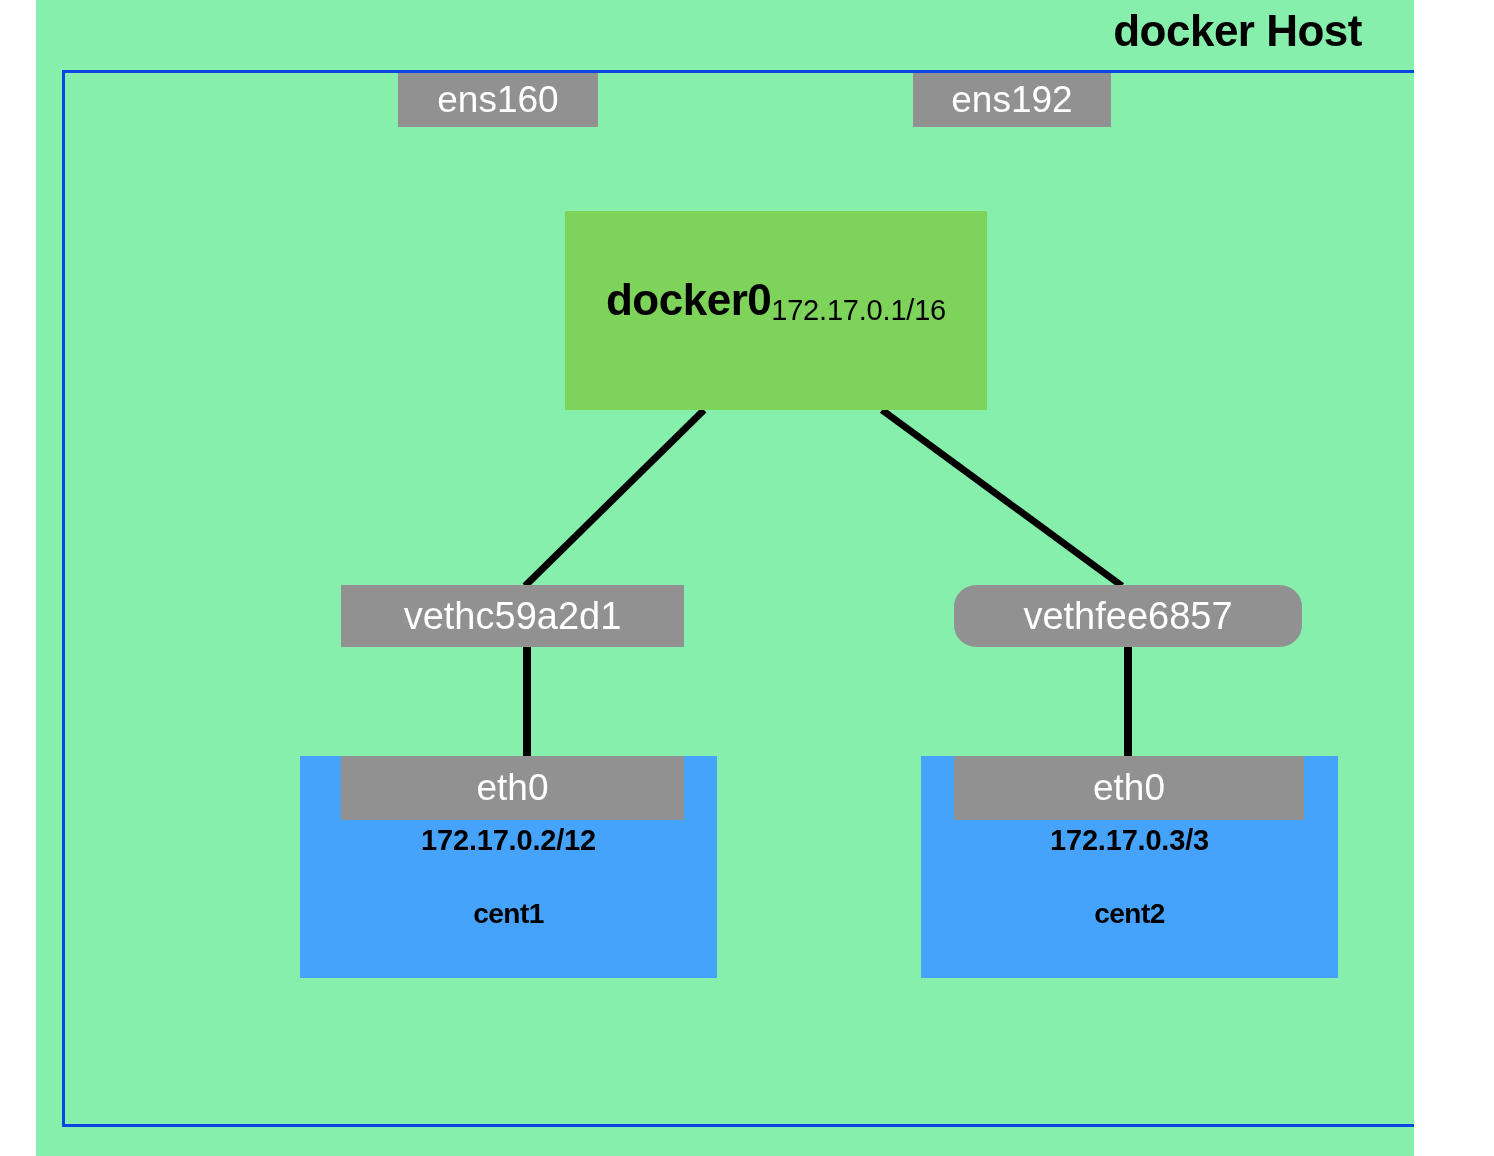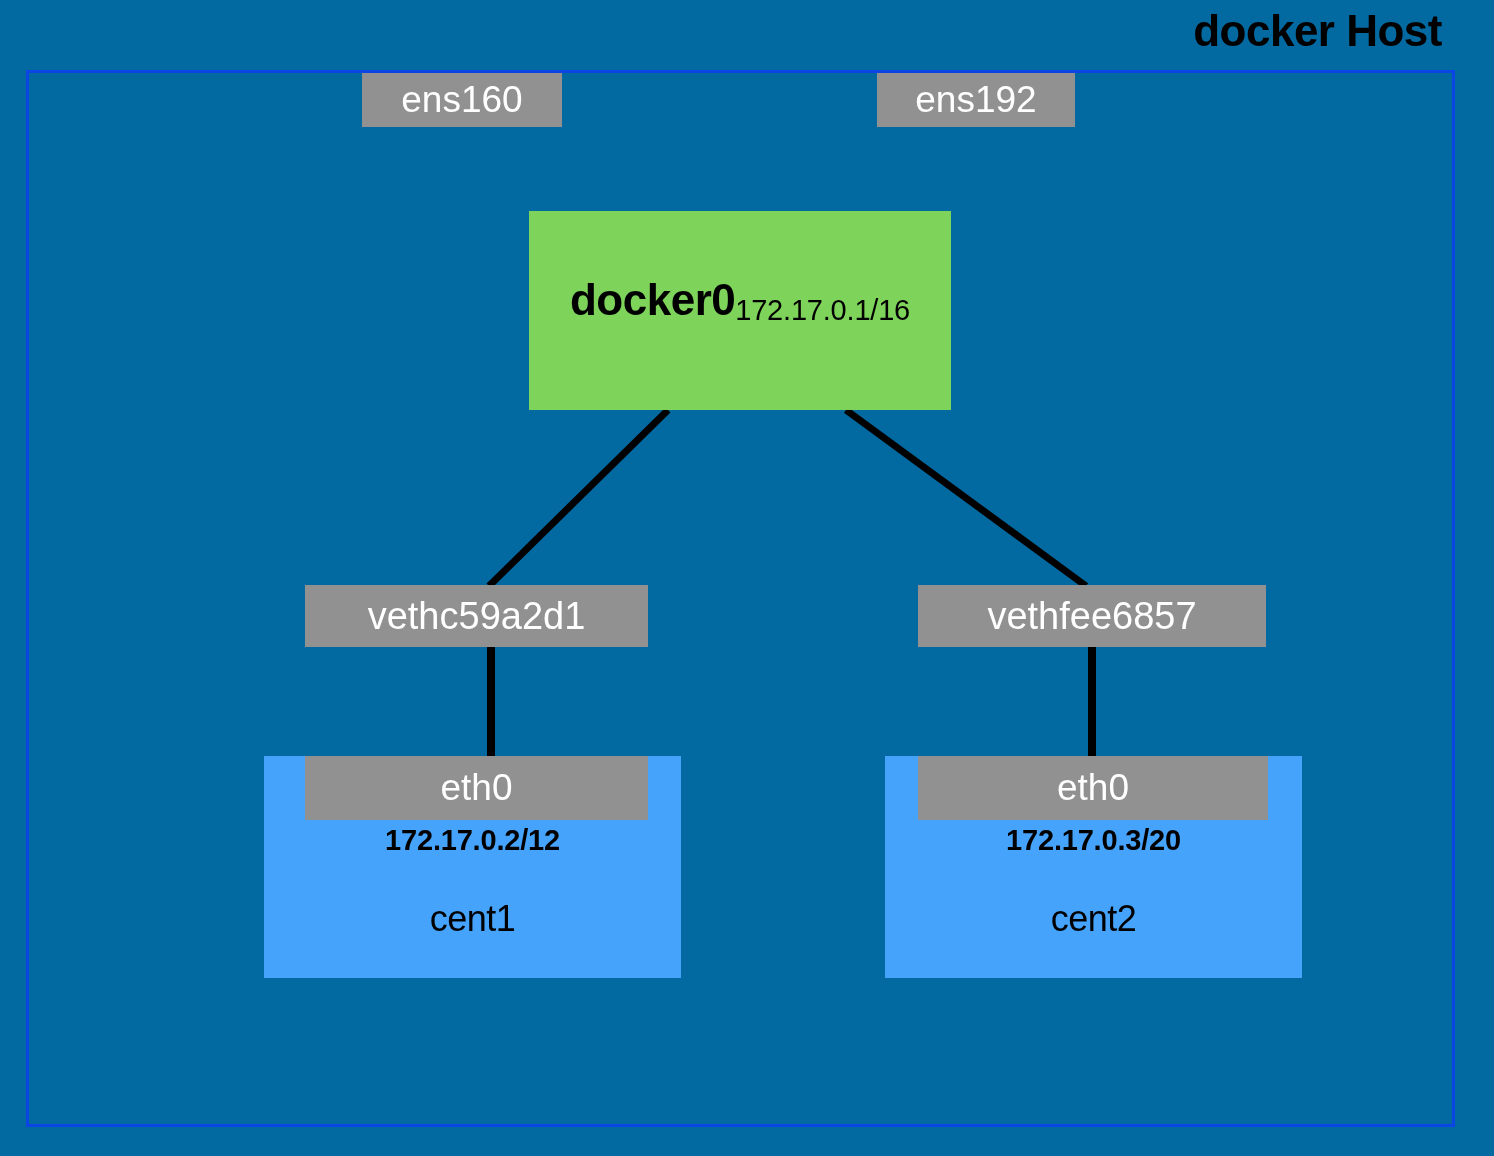--- a/index.html
+++ b/index.html
@@ -6,24 +6,25 @@
     margin: 0;
     padding: 0;
     background: #ffffff;
   }
   body {
     font-family: "Liberation Sans", sans-serif;
     -webkit-font-smoothing: antialiased;
   }
   #canvas {
     position: relative;
-    width: 1494px;
+    width: 1378px;
     height: 1156px;
-    background: #0369a1;
+    background: #86efac;
     overflow: hidden;
+    margin-left: 36px;
   }
 
   
   .host-title {
     position: absolute;
     right: 52px;
     top: 6px;
     font-size: 44px;
     font-weight: bold;
     color: #000000;
@@ -56,21 +57,21 @@
     letter-spacing: 0px;
     white-space: nowrap;
     box-sizing: border-box;
     text-align: right;
   }
 
   #ens160-chip { left: 362px; top: 73px;  width: 200px; height: 54px; }
   #ens192-chip { left: 877px; top: 73px;  width: 198px; height: 54px; }
 
   #veth1-chip  { left: 305px; top: 585px; width: 343px; height: 62px; font-size: 38px; }
-  #veth2-chip  { left: 918px; top: 585px; width: 348px; height: 62px; font-size: 38px; }
+  #veth2-chip  { left: 918px; top: 585px; width: 348px; height: 62px; font-size: 38px; border-radius: 22px; }
 
   
   .bridge-box {
     position: absolute;
     left: 529px;
     top: 211px;
     width: 422px;
     height: 199px;
     background: #7ed45b;
     display: flex;
@@ -130,22 +131,22 @@
     font-weight: bold;
     color: #000000;
     letter-spacing: -0.2px;
   }
   .container-name {
     position: absolute;
     left: 0;
     right: 0;
     top: 142px;
     text-align: center;
-    font-size: 36px;
-    font-weight: normal;
+    font-size: 28px;
+    font-weight: bold;
     color: #000000;
     letter-spacing: -0.5px;
   }
 
   
   #links {
     position: absolute;
     left: 0;
     top: 0;
     width: 1494px;
@@ -183,17 +184,17 @@
   <div class="iface-chip" id="veth2-chip">vethfee6857</div>
 
   <div class="container-box" id="cent1-box">
     <div class="container-eth">eth0</div>
     <div class="container-addr">172.17.0.2/12</div>
     <div class="container-name">cent1</div>
   </div>
 
   <div class="container-box" id="cent2-box">
     <div class="container-eth">eth0</div>
-    <div class="container-addr">172.17.0.3/20</div>
+    <div class="container-addr">172.17.0.3/3</div>
     <div class="container-name">cent2</div>
   </div>
 
 </div>
 
 </body></html>

